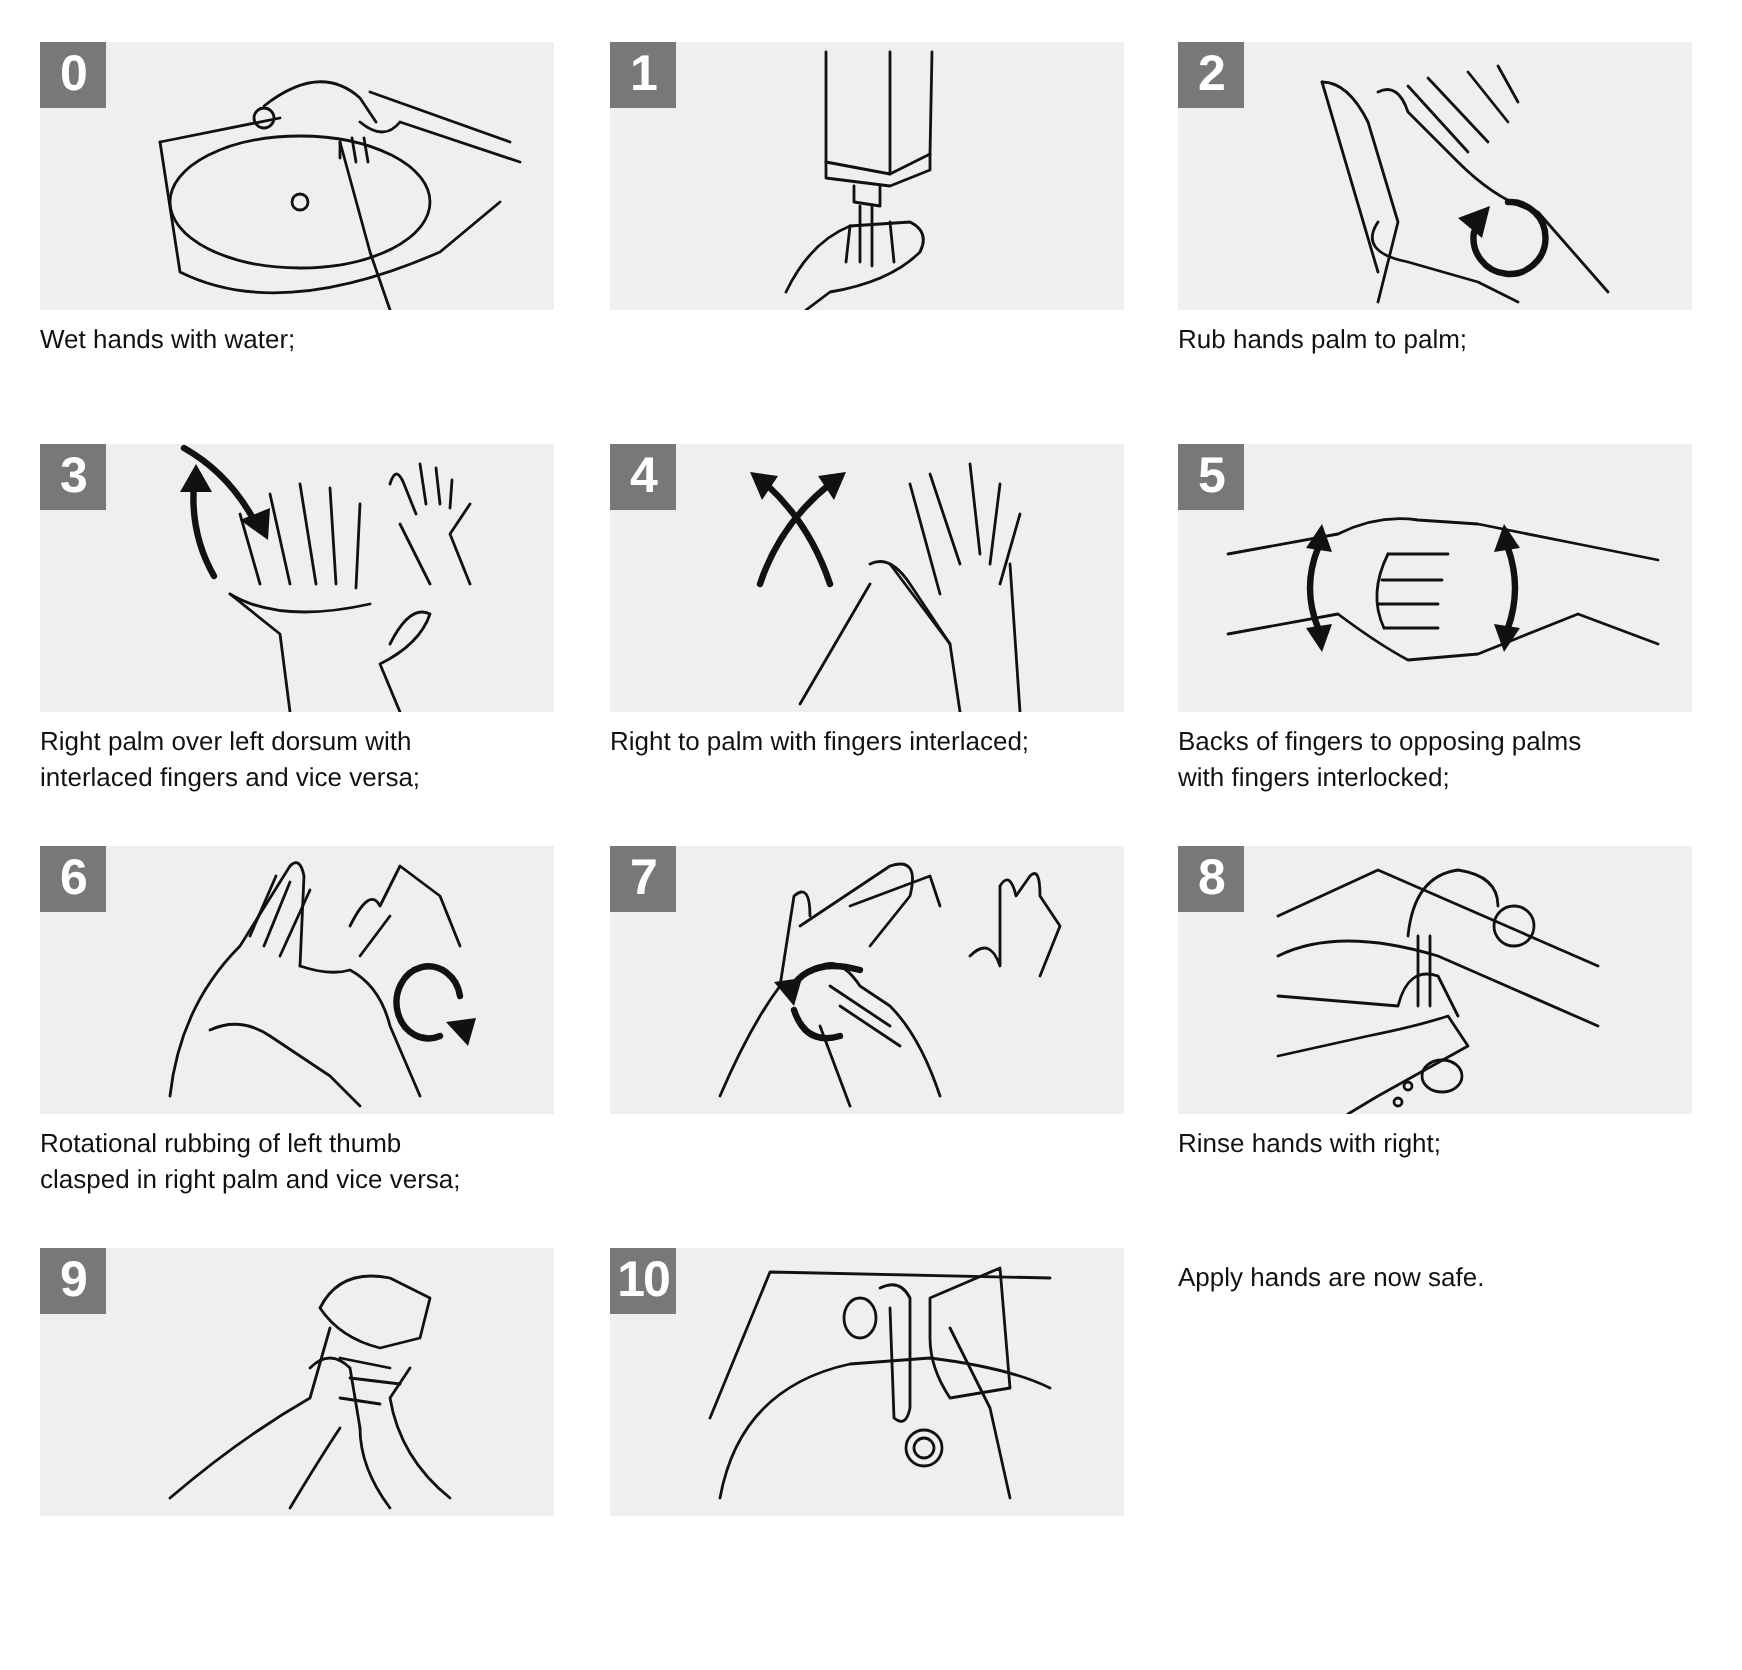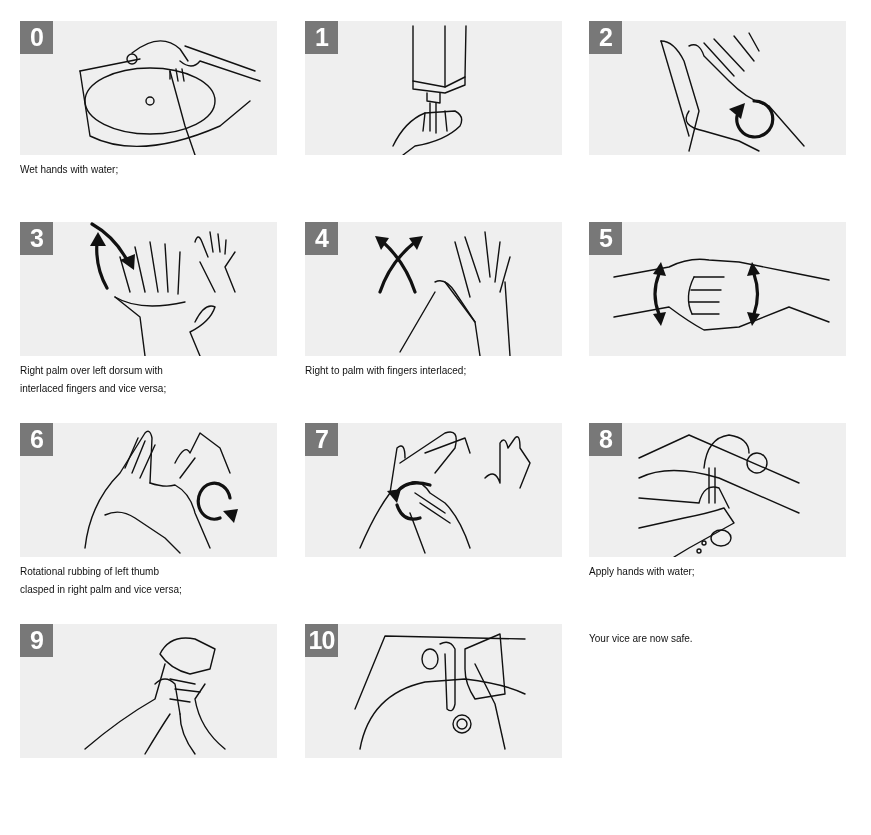--- a/index.html
+++ b/index.html
@@ -6,21 +6,21 @@
     body { width: 871px; height: 835px; position: relative; overflow: hidden;
            font-family: "Liberation Sans", sans-serif; color: #111; }
     .step { position: absolute; width: 257px; }
     .panel { position: relative; width: 257px; height: 134px; background: #efefef; overflow: hidden; }
     .badge { position: absolute; left: 0; top: 0; height: 33px; min-width: 33px; padding: 0 2px;
              box-sizing: border-box; background: #787878; color: #ffffff;
              font-family: "Liberation Sans", sans-serif; font-weight: bold; font-size: 25px;
              line-height: 33px; text-align: center; letter-spacing: -1px; }
     .art { position: absolute; left: 0; top: 0; width: 257px; height: 134px; }
     .art svg { width: 100%; height: 100%; display: block; }
-    .caption { margin-top: 6px; font-size: 10px; line-height: 17.5px; color: #111; white-space: pre-line; }
+    .caption { margin-top: 6px; font-size: 13px; line-height: 17.5px; color: #111; white-space: pre-line; }
     .c0 { left: 20px; } .c1 { left: 305px; } .c2 { left: 589px; }
     .r0 { top: 21px; } .r1 { top: 222px; } .r2 { top: 423px; } .r3 { top: 624px; }
     svg .ln { fill: none; stroke: #111; stroke-width: 1.4; stroke-linecap: round; stroke-linejoin: round; }
     svg .arw { fill: none; stroke: #111; stroke-width: 3.2; stroke-linecap: round; }
     svg .hd { fill: #111; }
   </style>
 </head>
 <body>
 
 <div class="step c0 r0">
@@ -69,20 +69,21 @@
         <path class="ln" d="M72 20 L100 115"></path>
         <path class="ln" d="M100 25 Q110 20 115 35 L140 60 Q160 80 180 85 L215 125"></path>
         <path class="ln" d="M115 22 L145 55 M125 18 L155 50 M145 15 L165 40 M160 12 L170 30"></path>
         <path class="ln" d="M100 90 Q90 105 115 110 L150 120 L170 130"></path>
         <path class="arw" d="M165 80 A18 18 0 1 1 148 95"></path>
         <path class="hd" d="M140 88 L156 82 L152 98 Z"></path>
       </svg>
     </div>
     <div class="badge">2</div>
   </div>
+  <div class="caption">Rub hands palm to palm;</div>
 </div>
 
 <div class="step c0 r1">
   <div class="panel">
     <div class="art">
       <svg viewBox="0 0 257 134">
         <path class="arw" d="M72 2 Q95 15 108 40"></path>
         <path class="hd" d="M100 38 L114 48 L115 32 Z"></path>
         <path class="arw" d="M87 66 Q75 45 77 20"></path>
         <path class="hd" d="M70 24 L78 10 L86 24 Z"></path>
@@ -128,20 +129,22 @@
         <path class="arw" d="M70 52 Q62 72 70 92"></path>
         <path class="hd" d="M64 52 L72 40 L77 54 Z"></path>
         <path class="hd" d="M64 92 L72 104 L77 90 Z"></path>
         <path class="arw" d="M165 52 Q172 72 165 92"></path>
         <path class="hd" d="M158 54 L163 40 L171 52 Z"></path>
         <path class="hd" d="M158 90 L163 104 L171 92 Z"></path>
       </svg>
     </div>
     <div class="badge">5</div>
   </div>
+  <div class="caption">Backs of fingers to opposing palms
+with fingers interlocked;</div>
 </div>
 
 <div class="step c0 r2">
   <div class="panel">
     <div class="art">
       <svg viewBox="0 0 257 134">
         <path class="ln" d="M65 125 Q70 80 100 50 L125 10 Q130 5 132 15 L130 60"></path>
         <path class="ln" d="M105 45 L118 15 M112 50 L125 18 M120 55 L135 22"></path>
         <path class="ln" d="M130 60 Q145 65 155 62 Q170 70 175 90 L190 125"></path>
         <path class="ln" d="M85 92 Q100 85 115 95 L145 115 L160 130"></path>
@@ -185,21 +188,21 @@
         <path class="ln" d="M120 45 L120 80 M126 45 L126 80"></path>
         <path class="ln" d="M50 75 L110 80 Q115 60 130 65 L140 85"></path>
         <path class="ln" d="M50 105 L95 95 Q120 90 135 85 L145 100 L100 125 L85 134"></path>
         <ellipse class="ln" cx="132" cy="115" rx="10" ry="8"></ellipse>
         <circle class="ln" cx="115" cy="120" r="2"></circle>
         <circle class="ln" cx="110" cy="128" r="2"></circle>
       </svg>
     </div>
     <div class="badge">8</div>
   </div>
-  <div class="caption">Apply hands with water;</div>
+  <div class="caption">Rinse hands with right;</div>
 </div>
 
 <div class="step c0 r3">
   <div class="panel">
     <div class="art">
       <svg viewBox="0 0 257 134">
         <path class="ln" d="M65 125 Q100 95 135 75 L145 40"></path>
         <path class="ln" d="M125 130 Q140 105 150 90"></path>
         <path class="ln" d="M175 130 Q160 110 160 90"></path>
         <path class="ln" d="M205 125 Q180 105 175 75 L185 60"></path>
@@ -224,14 +227,14 @@
         <path class="ln" d="M170 40 L190 80 L200 125"></path>
         <circle class="ln" cx="157" cy="100" r="9"></circle>
         <circle class="ln" cx="157" cy="100" r="5"></circle>
       </svg>
     </div>
     <div class="badge">10</div>
   </div>
 </div>
 
 <div class="step c2 r3">
-  <div class="caption">Your vice are now safe.</div>
+  <div class="caption">Apply hands are now safe.</div>
 </div>
 
 </body></html>

